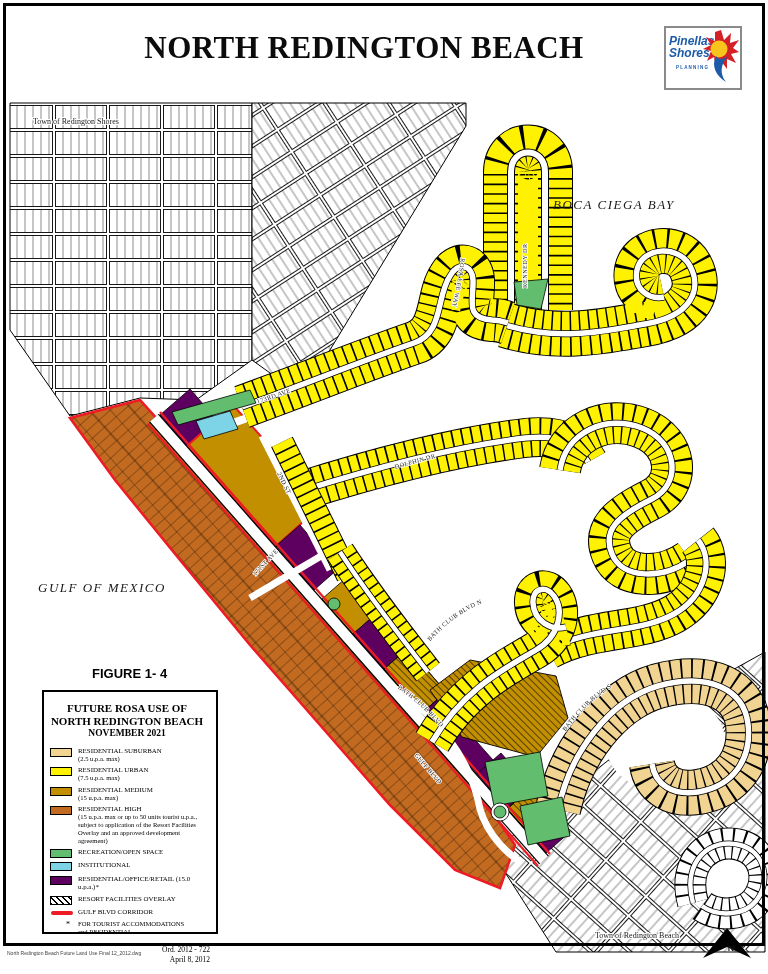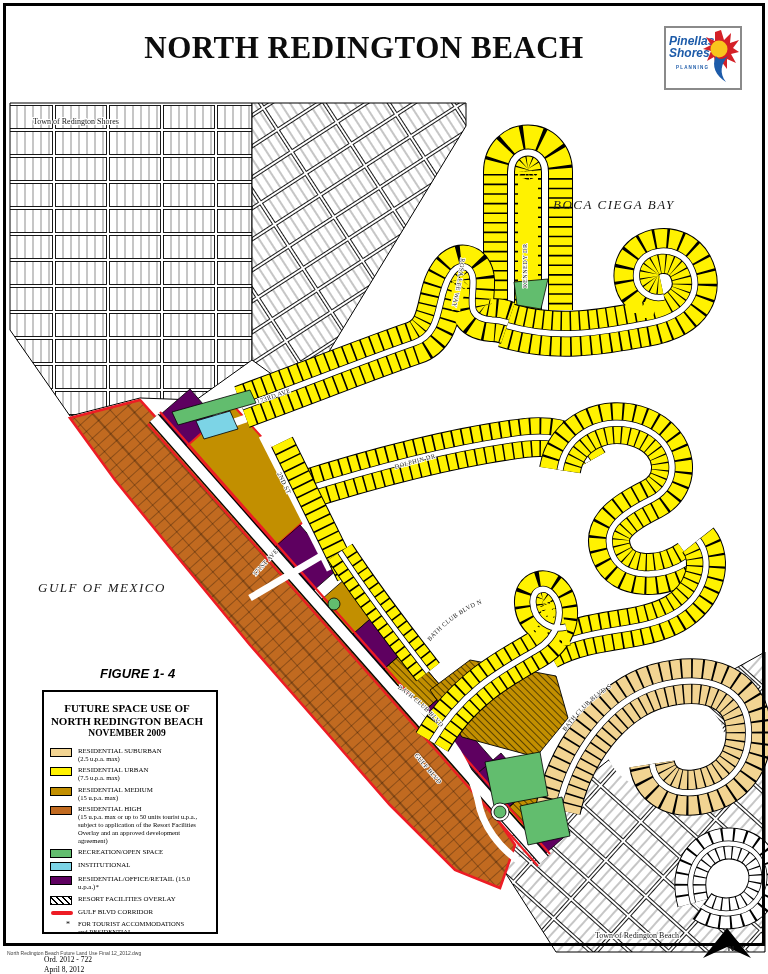--- a/index.html
+++ b/index.html
@@ -10,36 +10,36 @@
     letter-spacing:.5px;color:#0c0c0c;z-index:30;}
   
   .logo{position:absolute;left:664px;top:26px;width:74px;height:60px;border:2px solid #8a8a8a;
     background:#fff;z-index:31;display:flex;align-items:center;}
   .logo-text{position:absolute;left:3px;top:7px;color:#1d5ba9;font-family:"Liberation Sans",sans-serif;
     font-weight:700;font-style:italic;font-size:12px;line-height:12px;}
   .logo-planning{position:absolute;left:10px;top:37px;color:#1d5ba9;font-family:"Liberation Sans",sans-serif;
     font-size:4.5px;letter-spacing:1.2px;font-weight:700;}
   .logo-sun{position:absolute;right:1px;top:2px;}
   
-  .figure-label{position:absolute;left:100px;top:666px;font-family:"Liberation Sans",sans-serif;
-    font-weight:700;font-size:13px;color:#000;z-index:32;font-style:italic;}
+  .figure-label{position:absolute;left:92px;top:666px;font-family:"Liberation Sans",sans-serif;
+    font-weight:700;font-size:13px;color:#000;z-index:32;}
   .legend{position:absolute;left:42px;top:690px;width:176px;height:244px;border:2px solid #000;
     background:#fff;z-index:32;box-sizing:border-box;padding:10px 6px 0 0;}
   .legend-title{ text-align:center;font-weight:700;font-size:11px;line-height:12.5px;}
   .legend-title .sub{font-size:9.5px;}
   .legend-items{margin-top:7px;}
   .lrow{display:flex;margin-bottom:3.5px;}
   .swcol{width:34px;flex:0 0 34px;display:flex;justify-content:flex-end;padding-top:1px;}
   .sw{width:20px;height:7px;border:1px solid #000;margin-right:6px;}
   .sw-hatch{background:repeating-linear-gradient(45deg,#000 0 1.2px,#fff 1.2px 4.2px);}
   .sw-line{width:22px;height:3.5px;border:none;border-radius:2px;margin-top:2px;margin-right:5px;}
   .ltxt{font-size:6.9px;line-height:8.2px;color:#000;flex:1;}
   .lsub{font-size:6.6px;line-height:7.8px;color:#000;white-space:pre-line;}
   .ast{font-size:8px;margin-right:8px;line-height:8px;}
-  .ord{ text-align:left;font-size:7.5px;line-height:10px;margin-top:19px;}
+  .ord{ text-align:right;font-size:7.5px;line-height:10px;margin-top:9px;}
   .file-note{position:absolute;left:7px;top:950px;font-size:5px;color:#444;z-index:41;
     font-family:"Liberation Sans",sans-serif;}
   
   .map{position:absolute;left:0;top:0;z-index:10;}
   svg text{font-family:"Liberation Serif",serif;fill:#1a1a1a;}
   .water-label{font-style:italic;font-size:13px;letter-spacing:1.5px;}
   .town-label{font-size:8px;paint-order:stroke;stroke:#fff;stroke-width:2px;}
   .street-label{font-size:6.3px;letter-spacing:.4px;paint-order:stroke;stroke:#fff;stroke-width:1.6px;}
   .lad use{fill:none;stroke-linecap:butt;stroke-linejoin:round;}
   .lad .o{stroke:#000;}
@@ -253,23 +253,23 @@
     <polygon fill="#d42027" points="18,0 21,10 28,3 27,13 36,10 30,18 36,22 28,24 33,33 24,29 24,39 18,31 13,38 11,27 4,31 8,21 0,19 8,15 3,7 12,11 12,2"></polygon>
     <circle cx="16" cy="19" r="8.5" fill="#f9c51c"></circle>
     <path d="M13,26 C8,36 13,46 23,52 C16,43 18,34 25,26 C20,30 15,30 13,26 Z" fill="#1d5ba9"></path>
   </svg>
 </div>
 
 <div class="figure-label">FIGURE 1- 4</div>
 
 <div class="legend">
   <div class="legend-title">
-    <div>FUTURE SPACE USE OF</div>
+    <div>FUTURE ROSA USE OF</div>
     <div>NORTH REDINGTON BEACH</div>
-    <div class="sub">NOVEMBER 2009</div>
+    <div class="sub">NOVEMBER 2021</div>
   </div>
   <div class="legend-items">
     <div class="lrow">
       <div class="swcol">
           <span class="sw" style="background: rgb(242, 212, 146);"></span>
         </div>
       <div class="ltxt"><span>RESIDENTIAL SUBURBAN</span><div class="lsub">(2.5 u.p.a. max)</div></div>
     </div>
     <div class="lrow">
       <div class="swcol">

